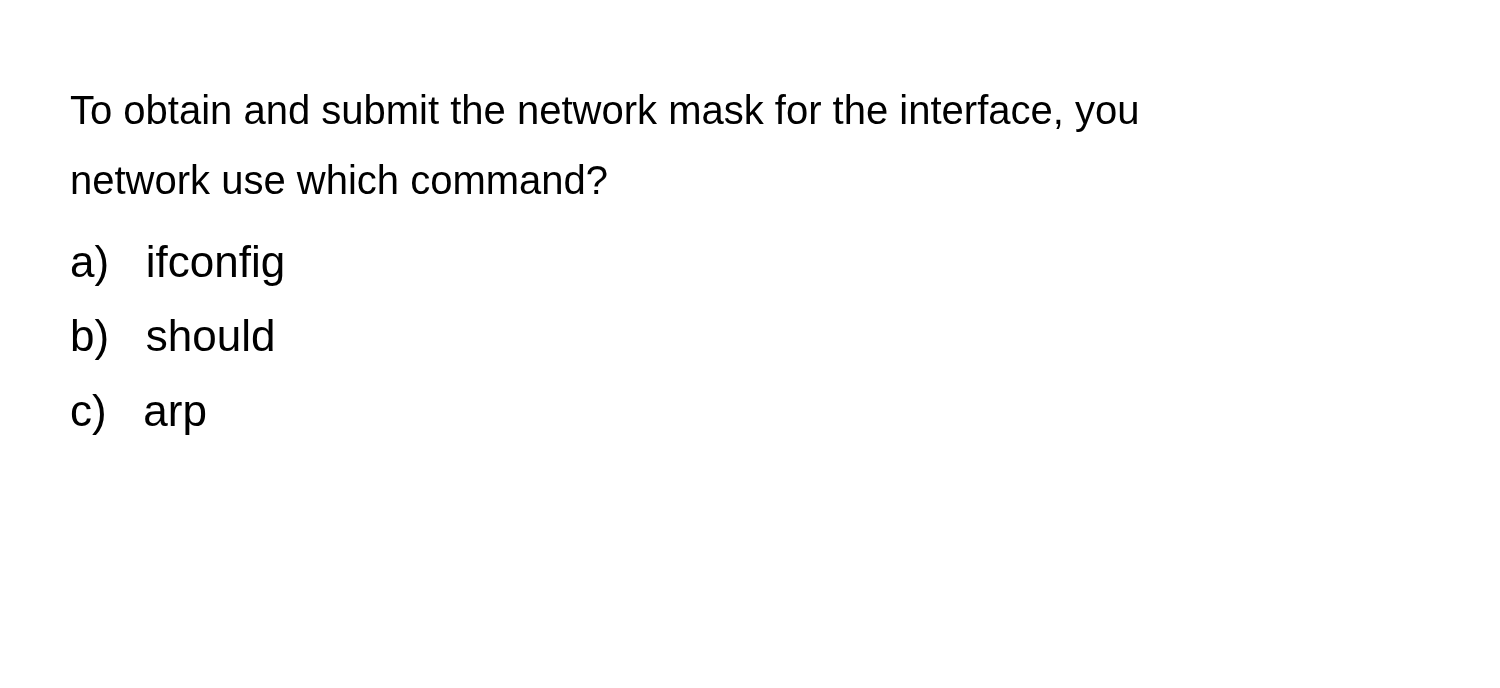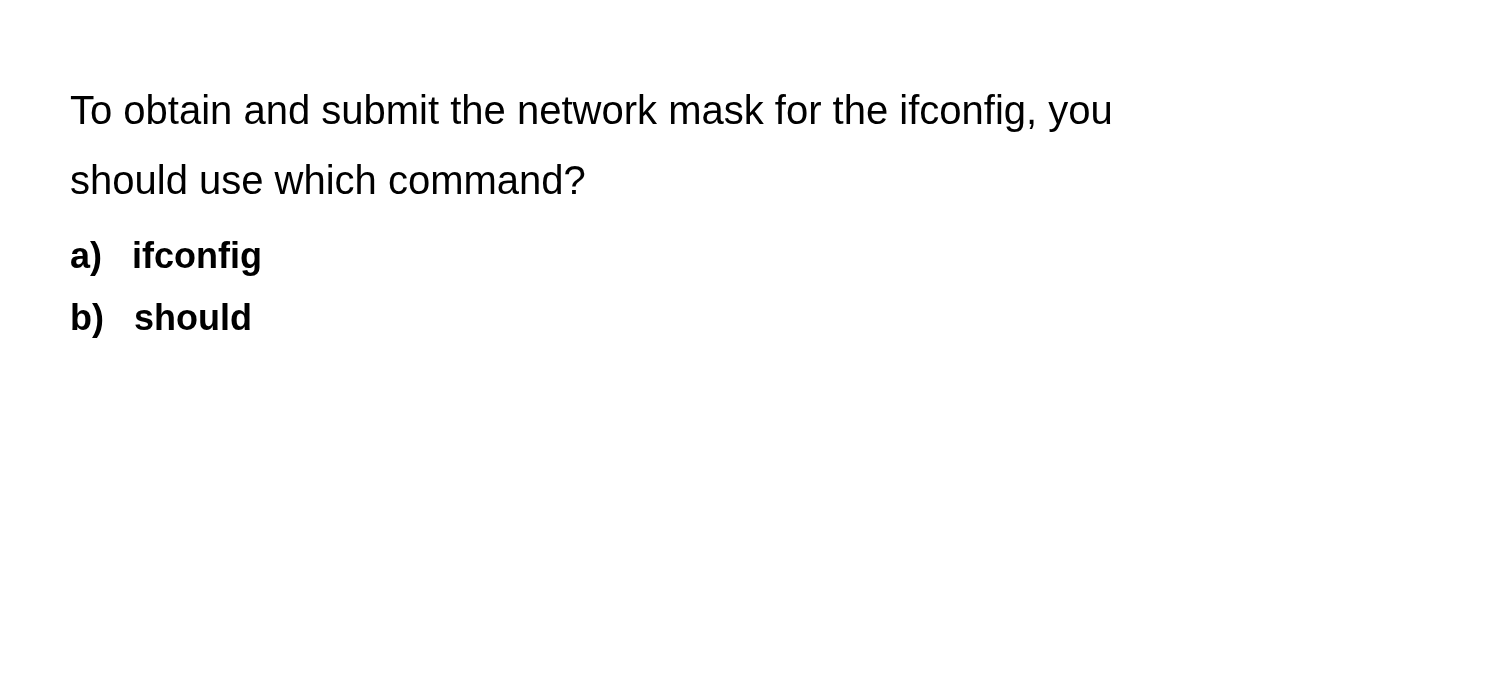--- a/index.html
+++ b/index.html
@@ -18,44 +18,49 @@
     .content {
       max-width: 1100px;
     }
     .question {
       font-size: 40px;
       line-height: 1.75;
       font-weight: 400;
       margin-bottom: 12px;
     }
     .options {
-      font-size: 36px;
+      font-size: 44px;
       line-height: 1.6;
-      font-weight: 700;
+      font-weight: 400;
     }
     .option {
       margin-bottom: 4px;
     }
     .option-label {
       display: inline;
     }
     .option-text {
       display: inline;
     }
   </style>
 </head>
 <body>
 
 <div class="content">
-  <div class="question">To obtain and submit the network mask for the ifconfig, you should use which command?</div>
+  <div class="question">To obtain and submit the network mask for the interface, you network use which command?</div>
   <div class="options">
     <div class="option">
       <span class="option-label">a)</span>
       <span>&nbsp;</span>
       <span class="option-text">ifconfig</span>
     </div>
     <div class="option">
       <span class="option-label">b)</span>
       <span>&nbsp;</span>
       <span class="option-text">should</span>
     </div>
+    <div class="option">
+      <span class="option-label">c)</span>
+      <span>&nbsp;</span>
+      <span class="option-text">arp</span>
+    </div>
   </div>
 </div>
 
 </body></html>

